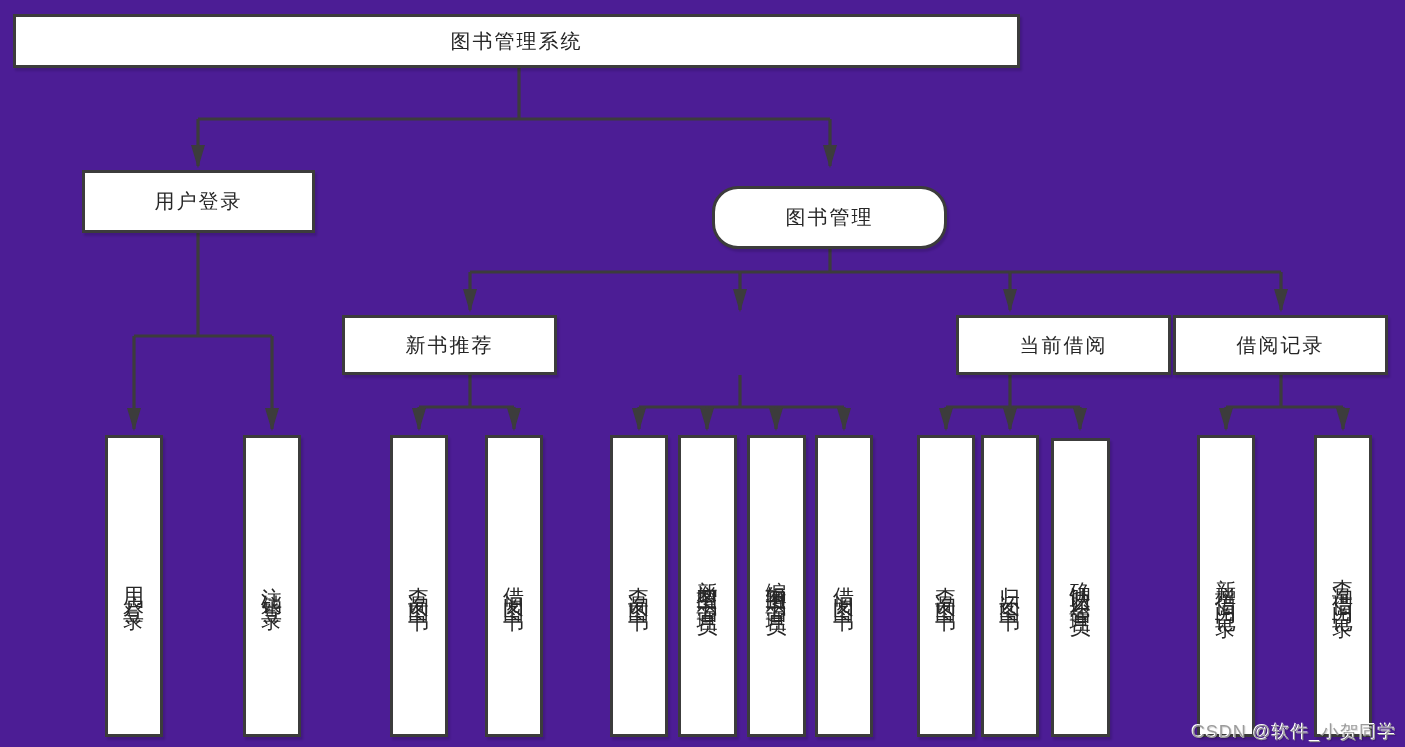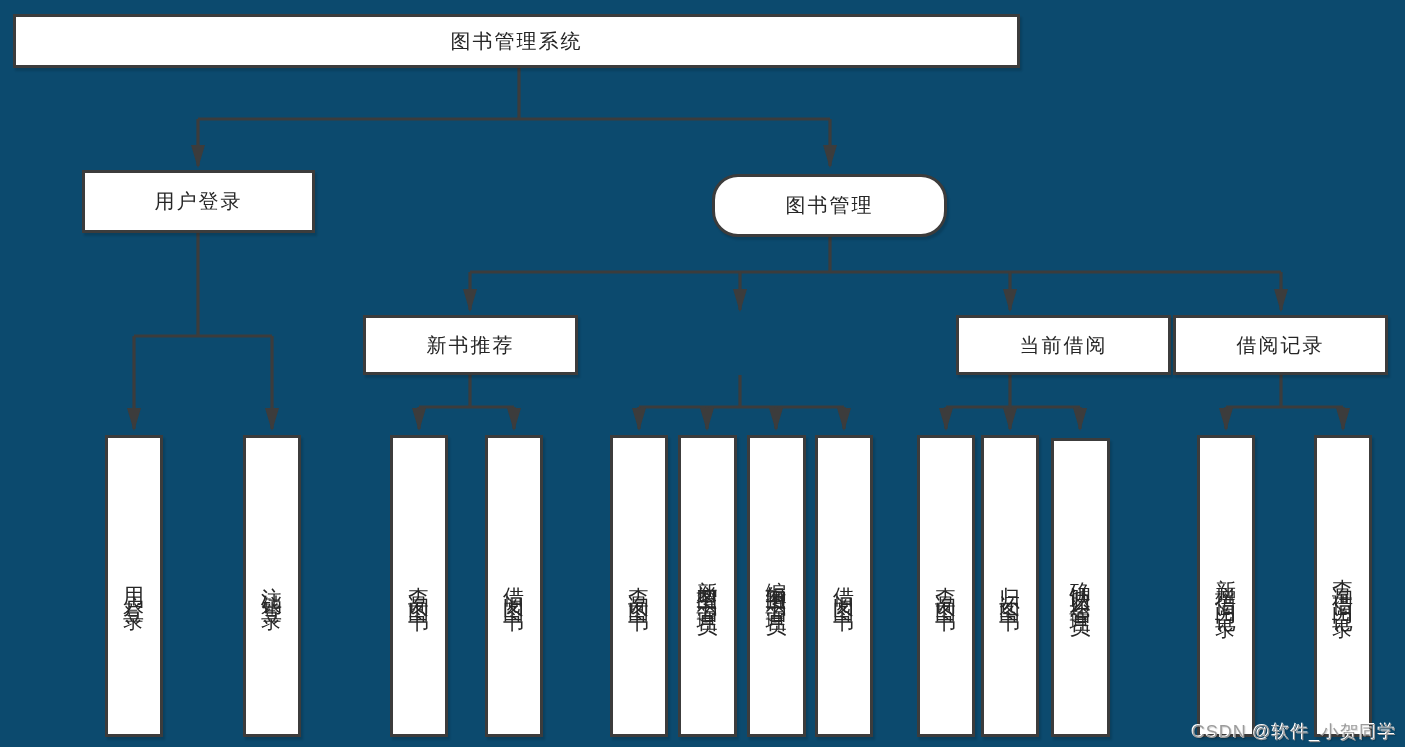--- a/index.html
+++ b/index.html
@@ -4,21 +4,21 @@
 <style>
   html, body {
     margin: 0;
     padding: 0;
     background: #ffffff;
   }
   #stage {
     position: relative;
     width: 1405px;
     height: 747px;
-    background: #0c4a6e;
+    background: #4c1d95;
     font-family: "Liberation Sans", sans-serif;
     overflow: hidden;
   }
   #connectors {
     position: absolute;
     left: 0;
     top: 0;
     width: 1405px;
     height: 747px;
     pointer-events: none;
@@ -99,23 +99,23 @@
       <path d="M1010,407 V429" marker-end="url(#arrowhead)"></path>
       <path d="M1080,407 V429" marker-end="url(#arrowhead)"></path>
       <path d="M1226,407 V429" marker-end="url(#arrowhead)"></path>
       <path d="M1343,407 V429" marker-end="url(#arrowhead)"></path>
     </g>
   </svg>
 
   <div class="box h" style="left:13px; top:14px; width:1007px; height:54px;">图书管理系统</div>
 
   <div class="box h" style="left:82px; top:170px; width:233px; height:63px;">用户登录</div>
-  <div class="box h" style="left:712px; top:174px; width:235px; height:63px;border-radius:26px;">图书管理</div>
+  <div class="box h" style="left:712px; top:186px; width:235px; height:63px;border-radius:26px;">图书管理</div>
 
-  <div class="box h" style="left:363px; top:315px; width:215px; height:60px;">新书推荐</div>
+  <div class="box h" style="left:342px; top:315px; width:215px; height:60px;">新书推荐</div>
   <div class="box h" style="left:956px; top:315px; width:215px; height:60px;">当前借阅</div>
   <div class="box h" style="left:1173px; top:315px; width:215px; height:60px;">借阅记录</div>
 
   <div class="box v" style="left:105px; top:435px; width:58px; height:302px;">用户登录</div>
   <div class="box v" style="left:243px; top:435px; width:58px; height:302px;">注销登录</div>
 
   <div class="box v" style="left:390px; top:435px; width:58px; height:302px;">查询图书</div>
   <div class="box v" style="left:485px; top:435px; width:58px; height:302px;">借阅图书</div>
 
   <div class="box v" style="left:610px; top:435px; width:58px; height:302px;">查询图书</div>

